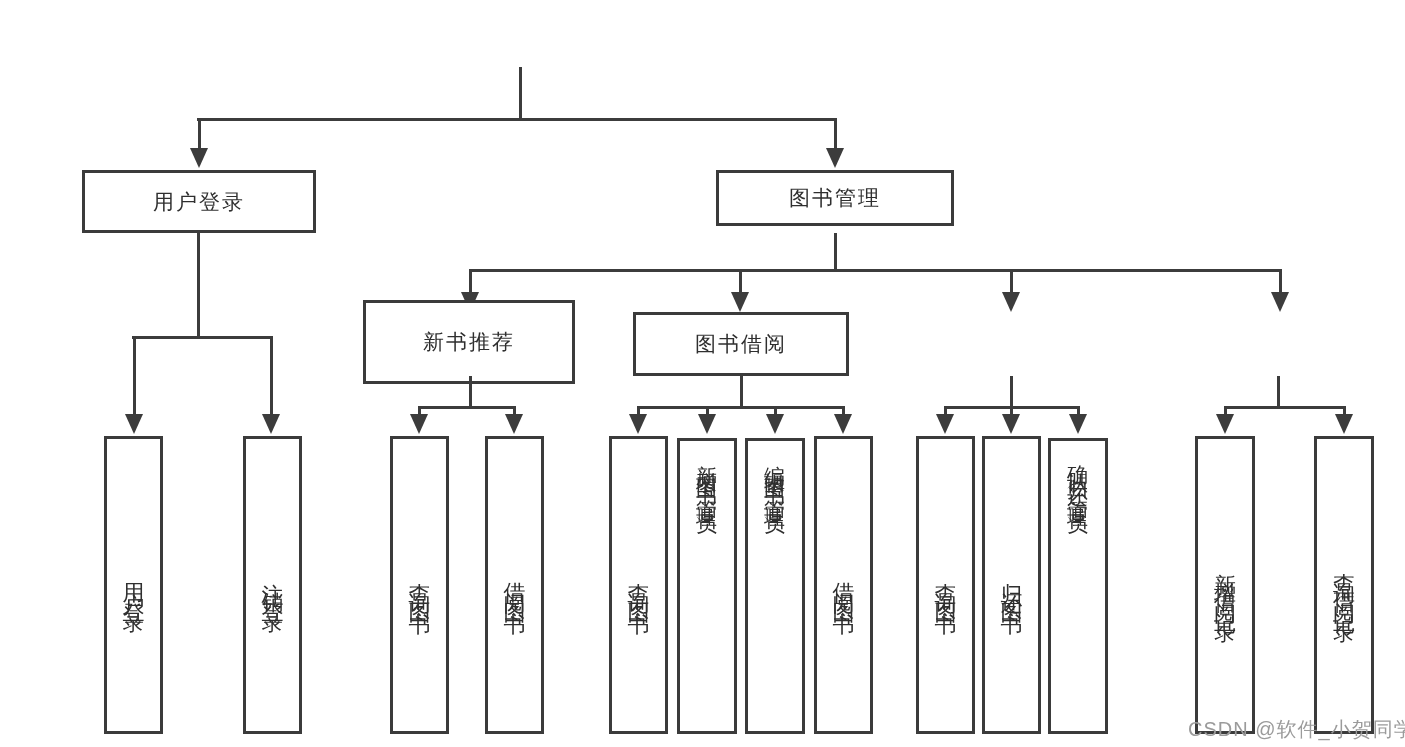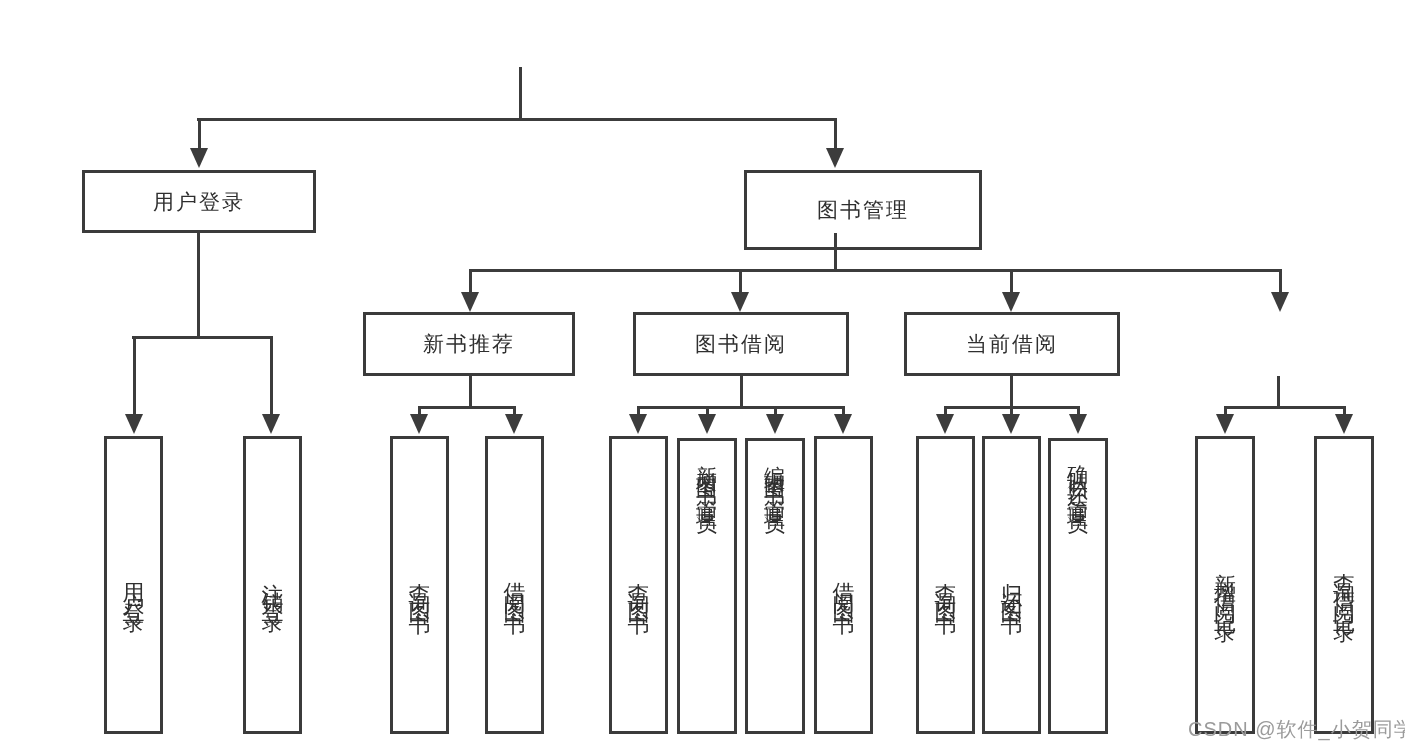--- a/index.html
+++ b/index.html
@@ -56,43 +56,42 @@
 
 
   <div class="vline" style="left:519px;top:67px;height:53px;"></div>
   <div class="hline" style="left:197px;top:118px;width:640px;"></div>
   <div class="vline" style="left:198px;top:118px;height:30px;"></div>
   <div class="arrow" style="left:190px;top:148px;"></div>
   <div class="vline" style="left:834px;top:118px;height:30px;"></div>
   <div class="arrow" style="left:826px;top:148px;"></div>
 
   <div class="node hbox" style="left:82px;top:170px;width:234px;height:63px;">用户登录</div>
-  <div class="node hbox" style="left:744px;top:170px;width:238px;height:80px;">图书管理</div>
+  <div class="node hbox" style="left:716px;top:170px;width:238px;height:56px;">图书管理</div>
 
   <div class="vline" style="left:197px;top:233px;height:106px;"></div>
   <div class="hline" style="left:132px;top:336px;width:140px;"></div>
   <div class="vline" style="left:133px;top:336px;height:78px;"></div>
   <div class="arrow" style="left:125px;top:414px;"></div>
   <div class="vline" style="left:270px;top:336px;height:78px;"></div>
   <div class="arrow" style="left:262px;top:414px;"></div>
 
   <div class="vline" style="left:834px;top:233px;height:38px;"></div>
   <div class="hline" style="left:469px;top:269px;width:813px;"></div>
   <div class="vline" style="left:469px;top:269px;height:24px;"></div>
   <div class="arrow" style="left:461px;top:292px;"></div>
   <div class="vline" style="left:739px;top:269px;height:24px;"></div>
   <div class="arrow" style="left:731px;top:292px;"></div>
   <div class="vline" style="left:1010px;top:269px;height:24px;"></div>
   <div class="arrow" style="left:1002px;top:292px;"></div>
   <div class="vline" style="left:1279px;top:269px;height:24px;"></div>
   <div class="arrow" style="left:1271px;top:292px;"></div>
 
-  <div class="node hbox" style="left:363px;top:312px;width:212px;height:64px;">新书推荐</div>
+  <div class="node hbox" style="left:363px;top:300px;width:212px;height:84px;">新书推荐</div>
   <div class="node hbox" style="left:633px;top:312px;width:216px;height:64px;">图书借阅</div>
-  <div class="node hbox" style="left:904px;top:312px;width:216px;height:64px;">当前借阅</div>
 
   <div class="vline" style="left:469px;top:376px;height:32px;"></div>
   <div class="hline" style="left:418px;top:406px;width:98px;"></div>
   <div class="vline" style="left:418px;top:406px;height:10px;"></div>
   <div class="arrow" style="left:410px;top:414px;"></div>
   <div class="vline" style="left:513px;top:406px;height:10px;"></div>
   <div class="arrow" style="left:505px;top:414px;"></div>
 
   <div class="vline" style="left:740px;top:376px;height:32px;"></div>
   <div class="hline" style="left:637px;top:406px;width:208px;"></div>

